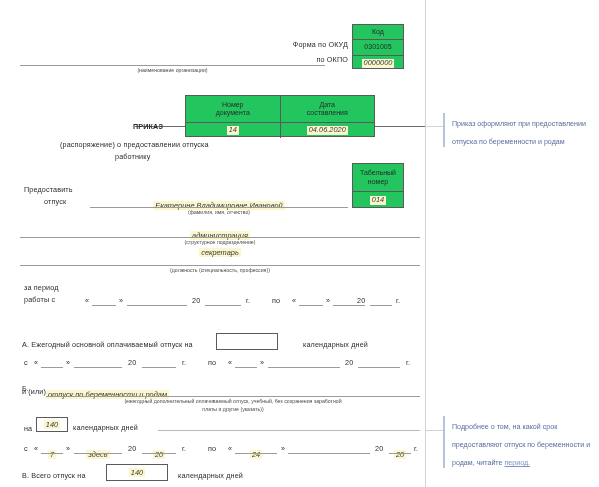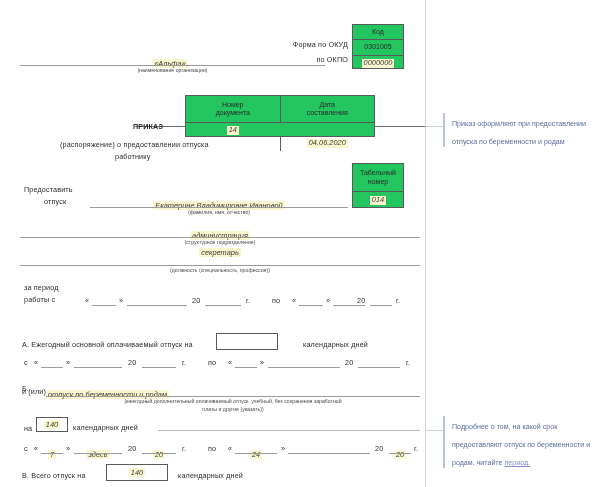--- a/index.html
+++ b/index.html
@@ -77,23 +77,20 @@
     <div class="grow hline" style="height:15px;">
       <div class="gcell" style="width:100%;height:15px;">
         <span class="fill">0000000</span>
       </div>
     </div>
   </div>
 
   <div class="abs t rt" style="left:230px;top:40px;width:118px;">Форма по ОКУД</div>
   <div class="abs t rt" style="left:230px;top:55px;width:118px;">по ОКПО</div>
 
-  <div class="abs ctr" style="left:20px;top:52px;width:300px;">
-    <span class="fill">«Альфа»</span>
-  </div>
   <div class="rule" style="left:20px;top:65px;width:305px;"></div>
   <div class="abs cap" style="left:20px;top:67px;width:305px;">(наименование организации)</div>
 
   <div class="gtable" style="left:185px;top:95px;width:190px;height:42px;">
     <div class="grow" style="height:26px;">
       <div class="gcell" style="width:94px;height:26px;">
         <div>
           <div>Номер</div>
           <div>документа</div>
         </div>
@@ -102,21 +99,21 @@
         <div>
           <div>Дата</div>
           <div>составления</div>
         </div>
       </div>
     </div>
     <div class="grow hline" style="height:15px;">
       <div class="gcell" style="width:94px;height:15px;">
         <span class="fill">14</span>
       </div>
-      <div class="gcell vline" style="width:95px;height:15px;margin-top:13px;">
+      <div class="gcell vline" style="width:95px;height:15px;">
         <span class="fill">04.06.2020</span>
       </div>
     </div>
   </div>
 
   <div class="rule dark" style="left:135px;top:126px;width:50px;"></div>
   <div class="rule dark" style="left:375px;top:126px;width:50px;"></div>
 
   <div class="abs t bold" style="left:85px;top:122px;padding-left:48px;">ПРИКАЗ</div>
   <div class="abs t" style="left:60px;top:140px;">(распоряжение) о предоставлении отпуска</div>

